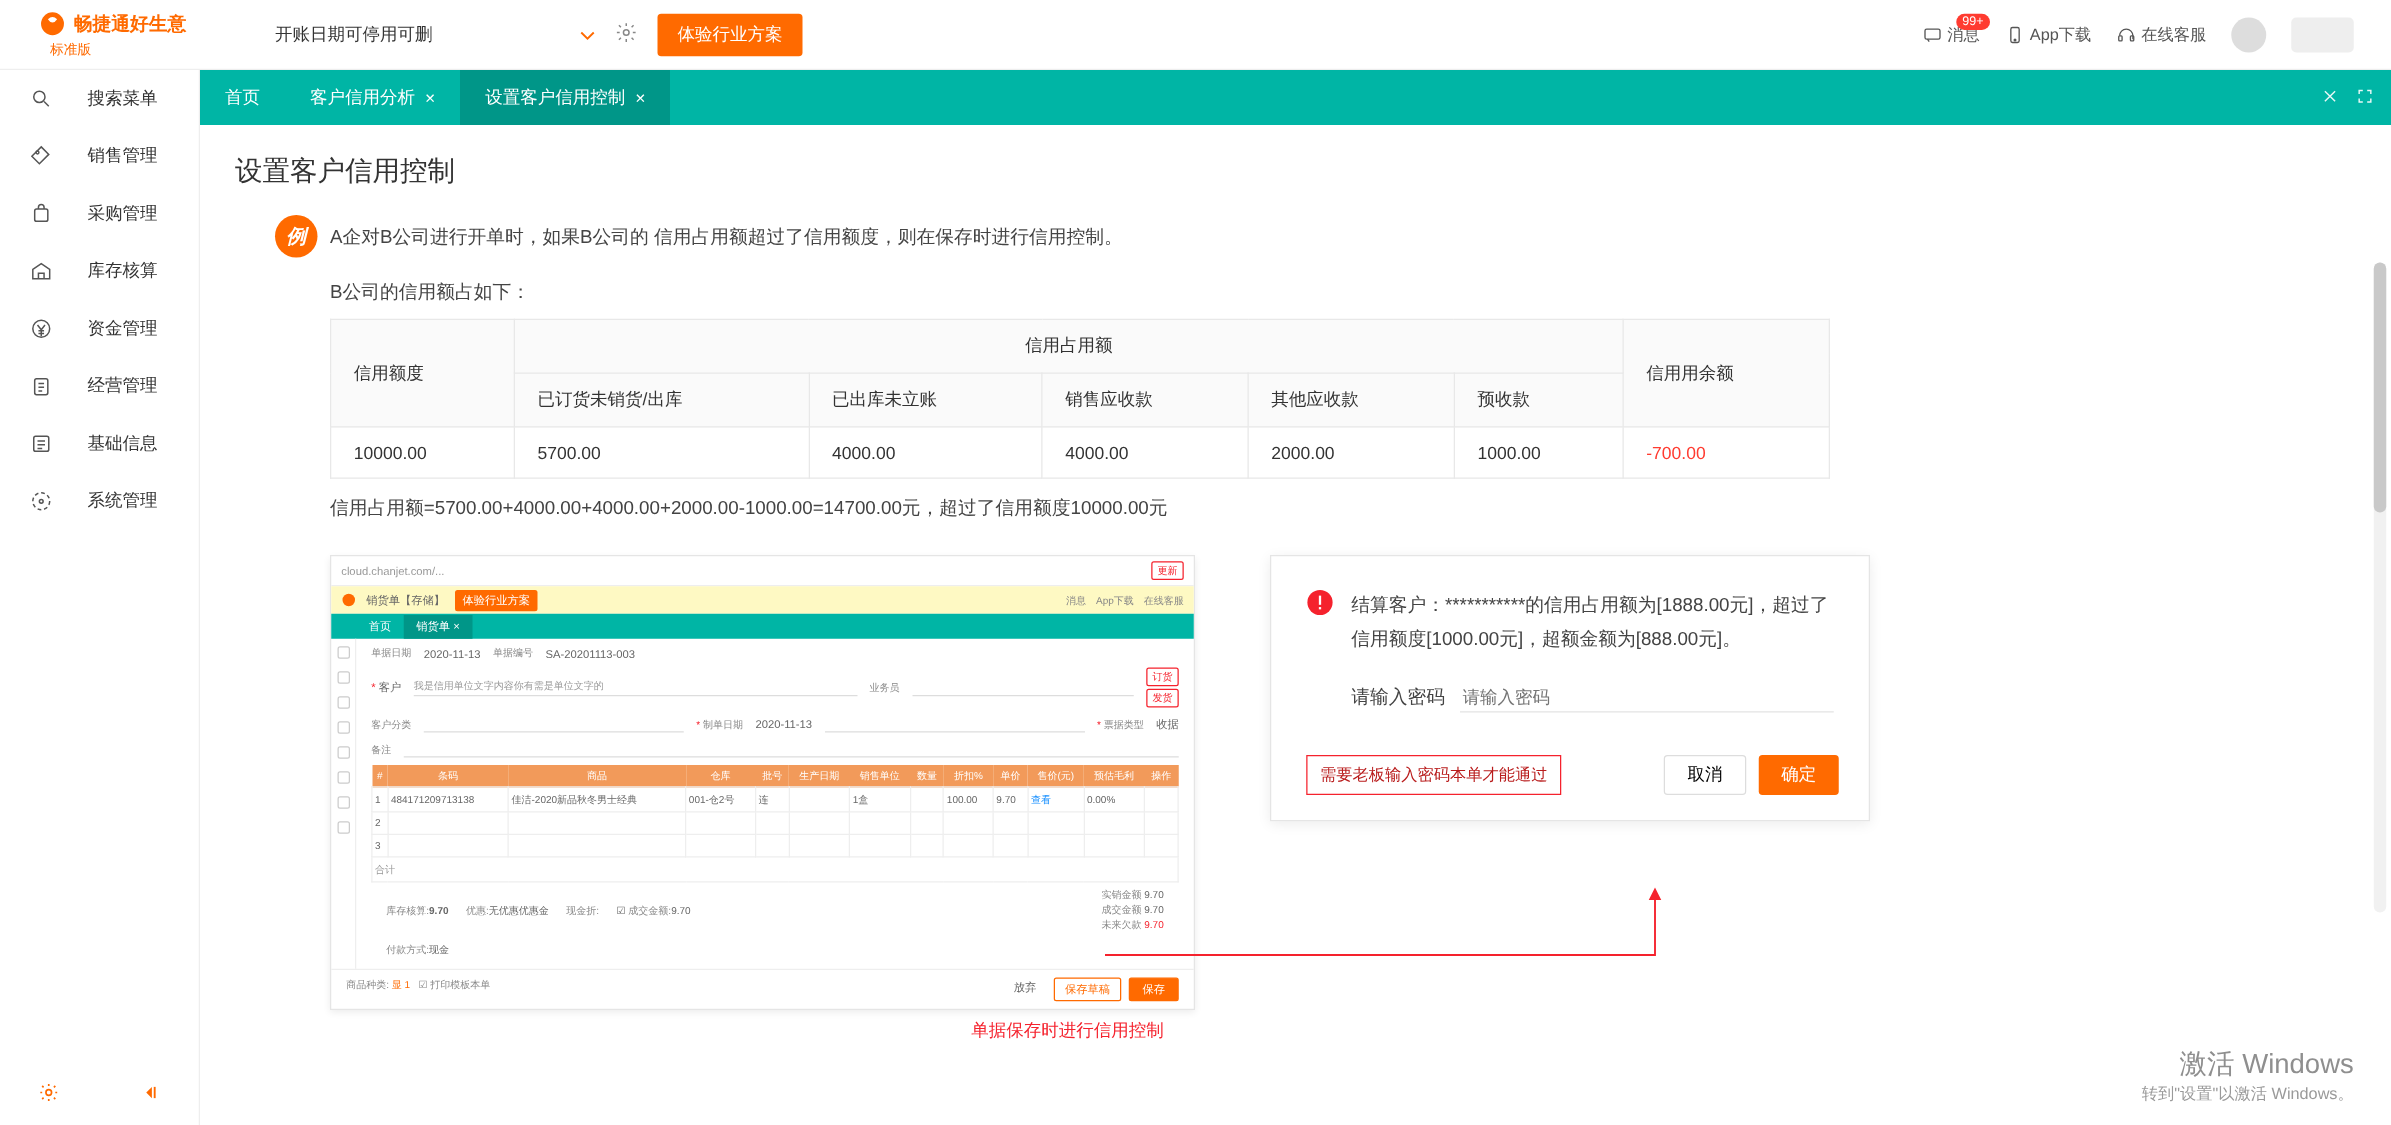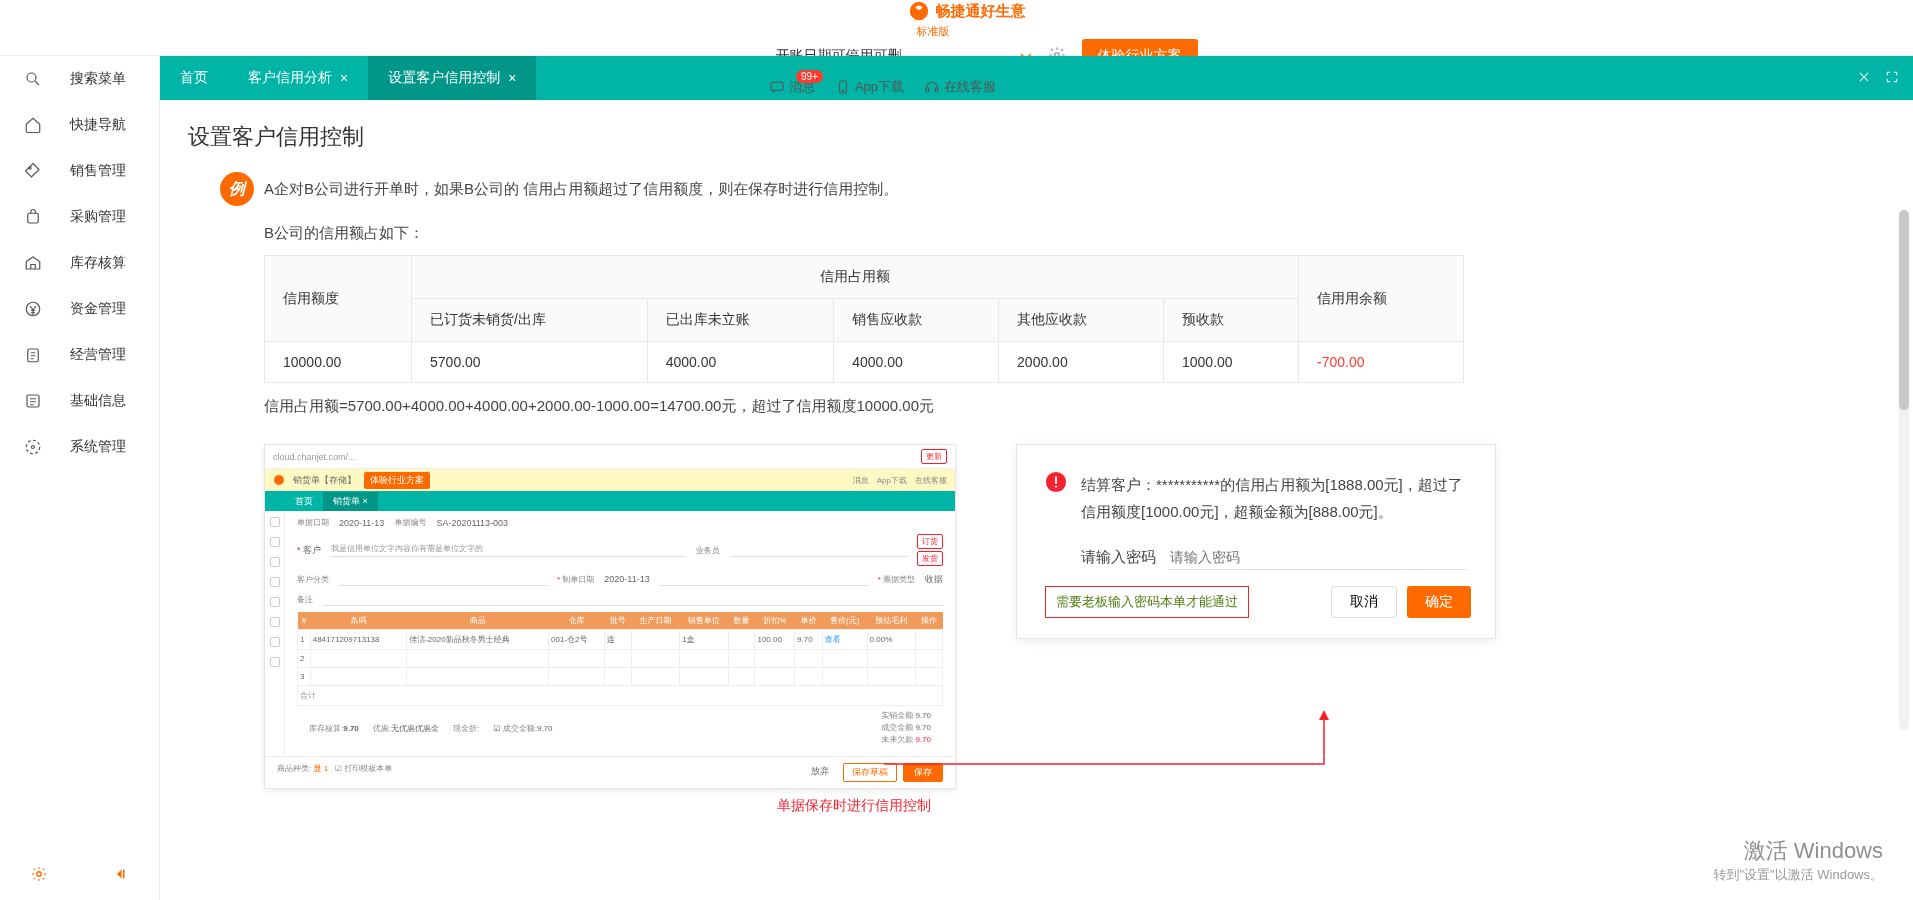--- a/index.html
+++ b/index.html
@@ -1,17 +1,17 @@
 <!DOCTYPE html>
 <html><head>
 <meta charset="utf-8">
 <style>
 * { margin: 0; padding: 0; box-sizing: border-box; }
 body { font-family: "Microsoft YaHei", Arial, sans-serif; font-size: 13px; color: #333; background: #fff; overflow: hidden; width: 1913px; height: 900px; }
-.top-header { height: 56px; display: flex; align-items: center; border-bottom: 1px solid #eee; flex-direction: column; }
+.top-header { height: 56px; display: flex; align-items: center; border-bottom: 1px solid #eee; }
 .logo-area { width: 160px; display: flex; flex-direction: column; align-items: center; justify-content: center; padding-left: 20px; }
 .logo-row { display: flex; align-items: center; gap: 6px; }
 .logo-icon { width: 22px; height: 22px; }
 .logo-text { color: #ff6a00; font-weight: bold; font-size: 15px; }
 .logo-sub { color: #ff6a00; font-size: 11px; margin-top: 2px; align-self: flex-start; margin-left: 20px; }
 .header-middle { display: flex; align-items: center; flex: 1; padding-left: 60px; gap: 16px; }
 .date-select { display: flex; align-items: center; gap: 118px; font-size: 14px; color: #333; cursor: pointer; }
 .chevron-down { color: #ff6a00; }
 .gear-icon { color: #888; cursor: pointer; }
 .trial-btn { background: #ff6a00; color: #fff; border: none; padding: 8px 16px; border-radius: 3px; font-size: 14px; cursor: pointer; }
@@ -72,21 +72,21 @@
 .shot-tiny-label { color:#888; font-size:8px; margin-right:0;}
 .shot-badge { border:1px solid #f5222d; color:#f5222d; font-size:8px; padding:1px 4px; border-radius:2px;}
 .shot-box-right { margin-left:auto; display:flex; flex-direction:column; align-items:flex-end; gap:2px; font-size:8px;}
 .dialog-card { width: 480px; border: 1px solid #e5e5e5; padding: 26px 28px 20px; box-shadow: 0 2px 10px rgba(0,0,0,0.08); background: #fff; position: relative; }
 .dialog-row1 { display: flex; gap: 14px; }
 .warn-icon { width: 22px; height: 22px; flex-shrink:0; }
 .dialog-msg { font-size: 15px; color: #444; line-height: 1.8; }
 .pwd-row { display: flex; align-items: center; gap: 12px; margin-top: 20px; margin-left: 36px; }
 .pwd-label { font-size: 15px; color: #444; }
 .pwd-input { flex: 1; border: none; border-bottom: 1px solid #e3e3e3; font-size: 14px; padding: 4px 2px; outline: none; color:#999;}
-.dialog-note { border: 1px solid #f5222d; color: #4d7c0f; padding: 6px 10px; font-size: 13px; display: inline-block; margin-top: 16px; }
+.dialog-note { border: 1px solid #f5222d; color: #b91c1c; padding: 6px 10px; font-size: 13px; display: inline-block; margin-top: 34px; }
 .dialog-btns { position: absolute; right: 24px; bottom: 20px; display: flex; gap: 10px; }
 .btn-cancel { border: 1px solid #ddd; background:#fff; padding: 6px 18px; border-radius: 3px; font-size: 14px; cursor: pointer; }
 .btn-ok { border: none; background:#ff6a00; color:#fff; padding: 6px 18px; border-radius: 3px; font-size: 14px; cursor: pointer; }
 .arrow-overlay { position: absolute; pointer-events: none; }
 .caption { color:#f5222d; font-size:14px; text-align:center; margin-top:8px; }
 .win-activate { position: absolute; right: 30px; bottom: 16px; text-align: right; color: #9a9a9a; }
 .win-activate-title { font-size: 22px; color:#8f8f8f; }
 .win-activate-sub { font-size: 13px; color:#9a9a9a; }
 .scrollbar-fake { position:absolute; top:110px; right:4px; width:10px; height:520px; background:#f1f1f1; border-radius:5px;}
 .scrollbar-thumb { position:absolute; top:0; width:10px; height:200px; background:#c9c9c9; border-radius:5px;}
@@ -154,26 +154,20 @@
 <div class="layout">
 
   <div class="sidebar">
     <div class="sidebar-item">
       <svg class="nav-icon" width="18" height="18" viewBox="0 0 24 24" fill="none" stroke="#555" stroke-width="1.6">
           <circle cx="10" cy="10" r="6"></circle>
           <path d="M20 20l-5-5"></path>
           <path d="M2 6h0M2 12h0M2 18h0"></path>
         </svg>
       <span>搜索菜单</span>
-    </div>
-    <div class="sidebar-item">
-      <svg class="nav-icon" width="18" height="18" viewBox="0 0 24 24" fill="none" stroke="#555" stroke-width="1.6">
-          <path d="M3 11l9-8 9 8v9a2 2 0 0 1-2 2H5a2 2 0 0 1-2-2z"></path>
-        </svg>
-      <span>快捷导航</span>
     </div>
     <div class="sidebar-item">
       <svg class="nav-icon" width="18" height="18" viewBox="0 0 24 24" fill="none" stroke="#555" stroke-width="1.6">
           <path d="M12 2l8 8-10 10-8-8z"></path>
           <circle cx="8" cy="8" r="1.5"></circle>
         </svg>
       <span>销售管理</span>
     </div>
     <div class="sidebar-item">
       <svg class="nav-icon" width="18" height="18" viewBox="0 0 24 24" fill="none" stroke="#555" stroke-width="1.6">
@@ -429,20 +423,23 @@
                     <span><span class="shot-tiny-label">库存核算:</span><b>9.70</b></span>
                     <span><span class="shot-tiny-label">优惠:</span><span>无优惠优惠金</span></span>
                     <span><span class="shot-tiny-label">现金折:</span></span>
                     <span>☑ <span class="shot-tiny-label">成交金额:</span><span>9.70</span></span>
                     <div class="shot-bottom-right">
                       <div><span class="shot-tiny-label">实销金额</span> <span>9.70</span></div>
                       <div><span class="shot-tiny-label">成交金额</span> <span>9.70</span></div>
                       <div><span class="shot-tiny-label">未来欠款</span> <span style="color:#f5222d">9.70</span></div>
                     </div>
                   </div>
+                  <div class="shot-bottom-row">
+                    <span><span class="shot-tiny-label">付款方式:</span><span>现金</span></span>
+                  </div>
                 </div>
               </div>
               <div class="shot-footer">
                 <span style="margin-right:auto;font-size:8px;color:#888"><span>商品种类:</span> <span style="color:#ff6a00">显 1</span> &nbsp; ☑ <span>打印模板本单</span></span>
                 <span class="shot-btn-plain">放弃</span>
                 <span class="shot-btn-outline">保存草稿</span>
                 <span class="shot-btn-fill">保存</span>
               </div>
             </div>
           </div>

